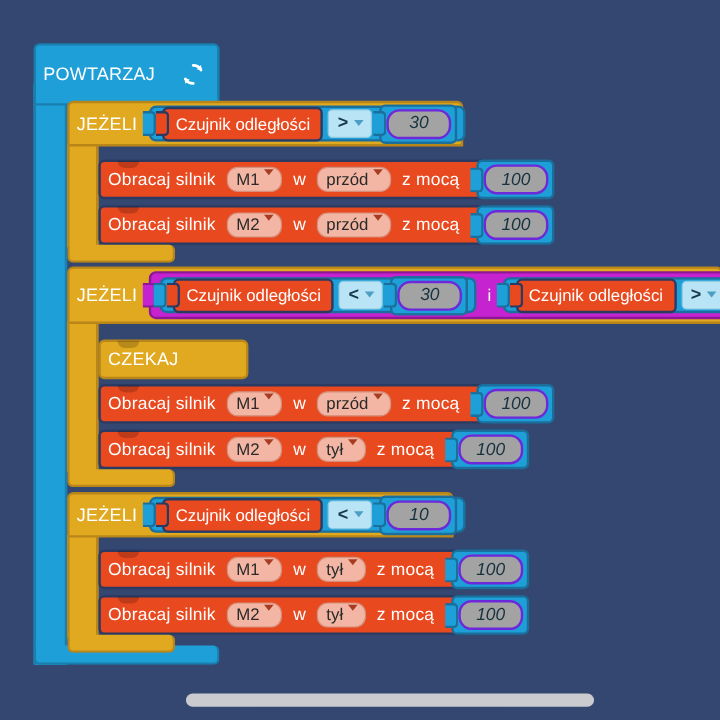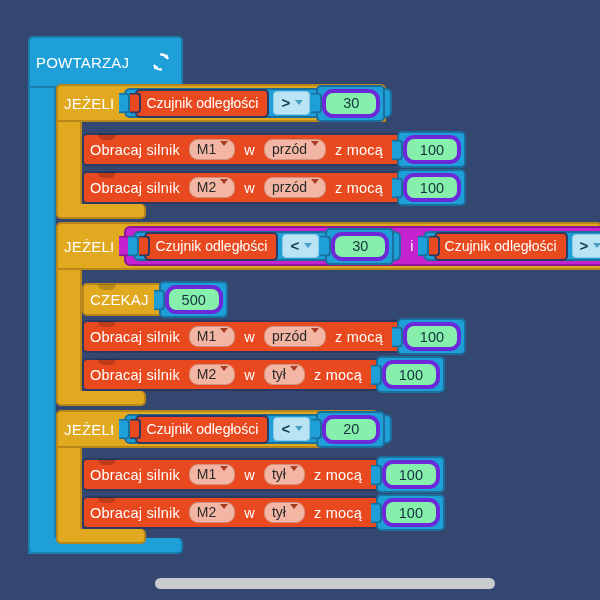--- a/index.html
+++ b/index.html
@@ -109,29 +109,30 @@
     border-left: 4.5px solid transparent;
     border-right: 4.5px solid transparent;
     border-top: 5.5px solid #4c9ec4;
   }
 
   
   .num {
     display: inline-flex;
     align-items: center;
     justify-content: center;
-    background: #86efac;
+    background: #a3a3a3;
     color: #17323f;
-    border: 4px solid #6d28d9;
+    border: 2px solid #6d28d9;
     border-radius: 11px;
     min-width: 34px;
     height: 21px;
     padding: 0 8px;
     font-size: 14.5px;
     font-family: "Liberation Sans", sans-serif;
+    font-style: italic;
   }
   
   .numplug {
     position: relative;
     display: inline-flex;
     align-items: center;
     background: #1e9fd8;
     border: 2px solid #1a6f9c;
     border-radius: 5px;
     padding: 2px 3px 2px 4px;
@@ -314,24 +315,20 @@
           <span>&gt;</span>
           <span class="tri"></span>
         </span>
       </div>
     </div>
   </div>
 
   <div class="blk c-yellow" style="left:82px; top:283px; width:125px; height:33px;">
     <span class="bump"></span>
     <span class="label caps">CZEKAJ</span>
-    <span class="numplug" style="margin-left:4px;">
-      <span class="knob"></span>
-      <span class="num">500</span>
-    </span>
   </div>
 
   <div class="blk c-red" style="left:82px; top:320px; width:332px; height:33px;">
     <span class="bump"></span>
     <span class="label">Obracaj silnik</span>
     <span class="dd-red">
       <span>M1</span>
       <span class="tri"></span>
     </span>
     <span class="label">w</span>
@@ -376,21 +373,21 @@
       <div class="sensor">
         <span class="knob"></span>
         <span>Czujnik odległości</span>
       </div>
       <span class="dd-blue">
         <span>&lt;</span>
         <span class="tri"></span>
       </span>
       <span class="numplug" style="margin-left:2px;">
         <span class="knob"></span>
-        <span class="num">20</span>
+        <span class="num">10</span>
       </span>
     </div>
   </div>
 
   <div class="blk c-red" style="left:82px; top:458px; width:322px; height:33px;">
     <span class="bump"></span>
     <span class="label">Obracaj silnik</span>
     <span class="dd-red">
       <span>M1</span>
       <span class="tri"></span>

